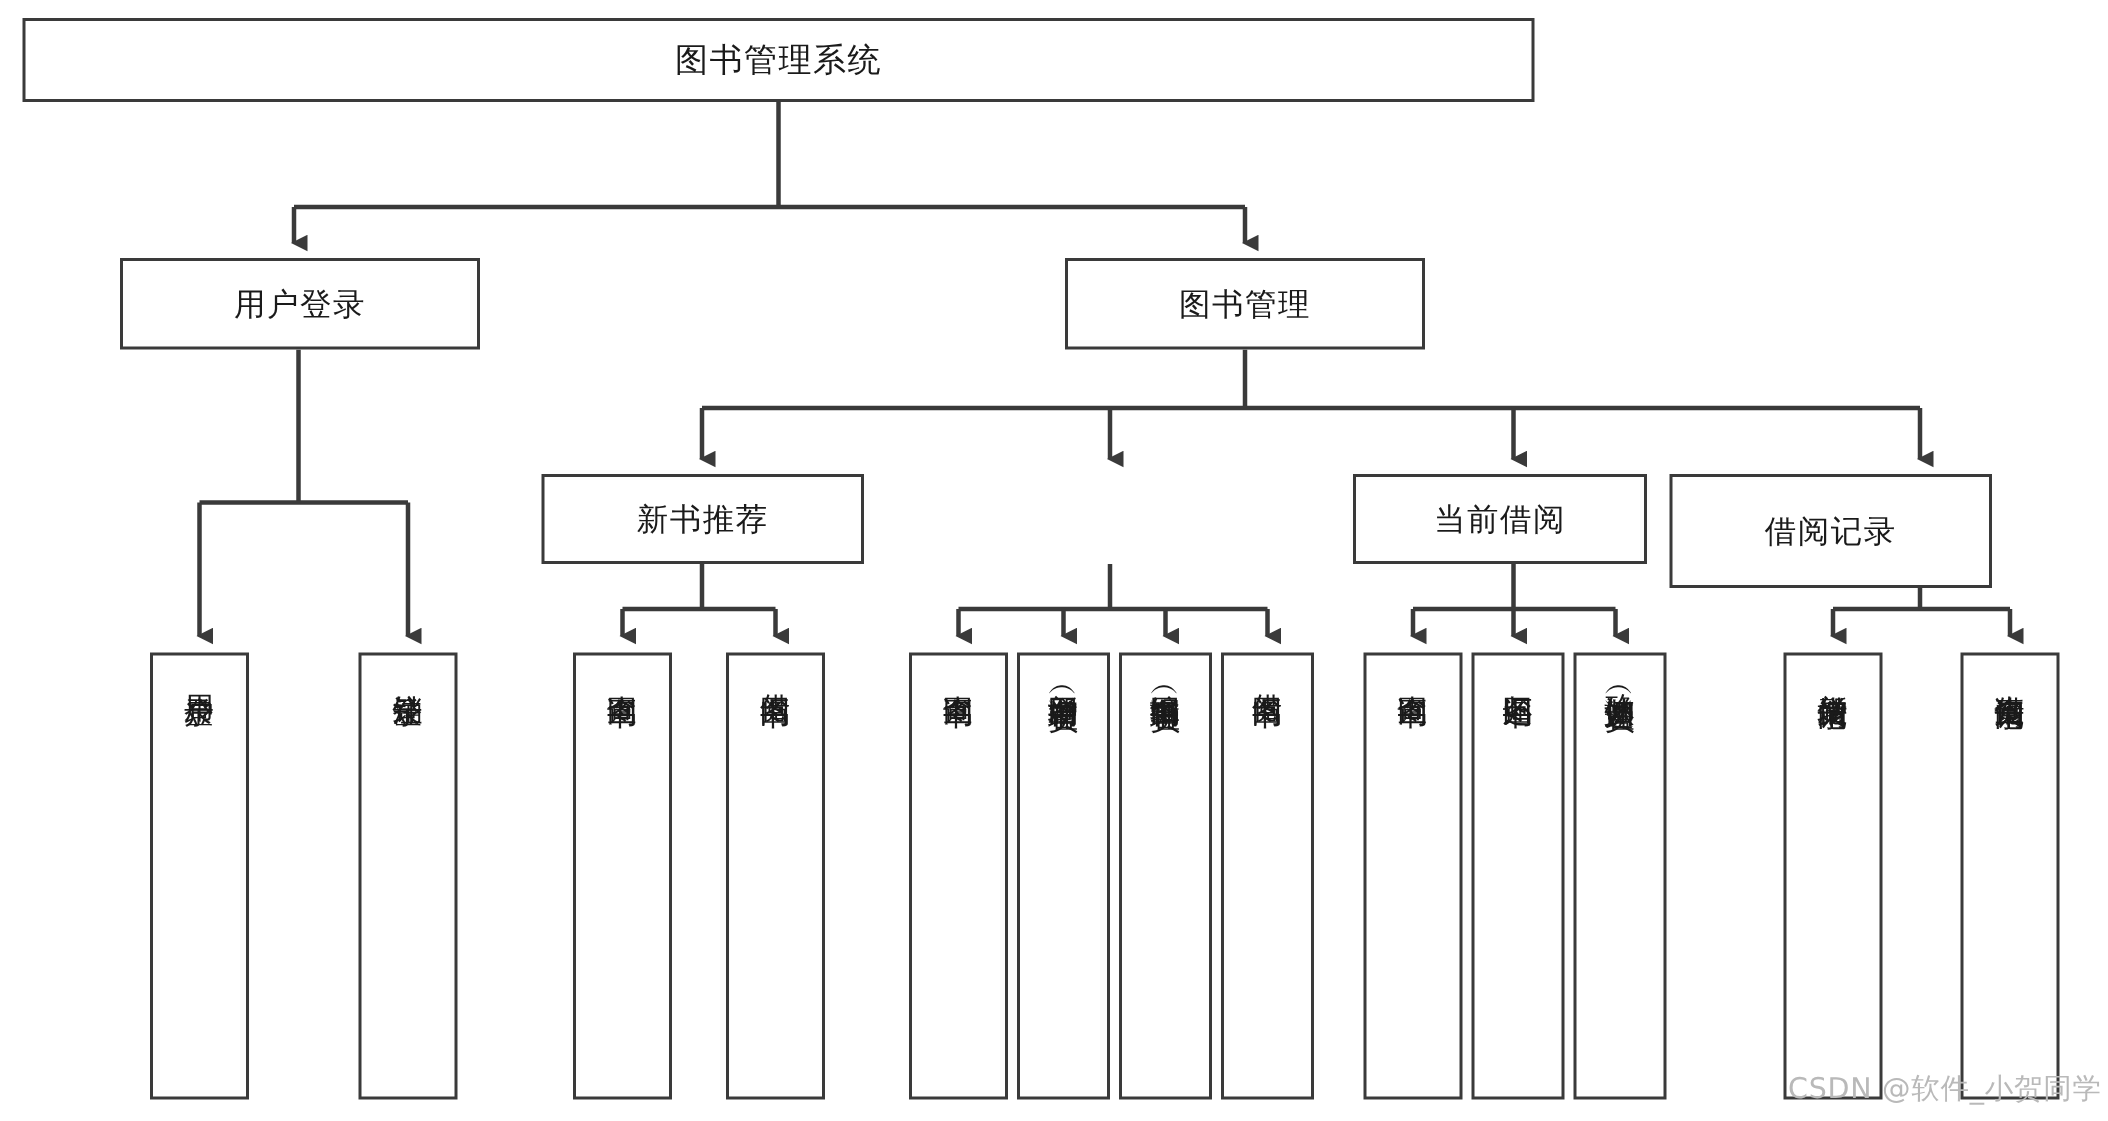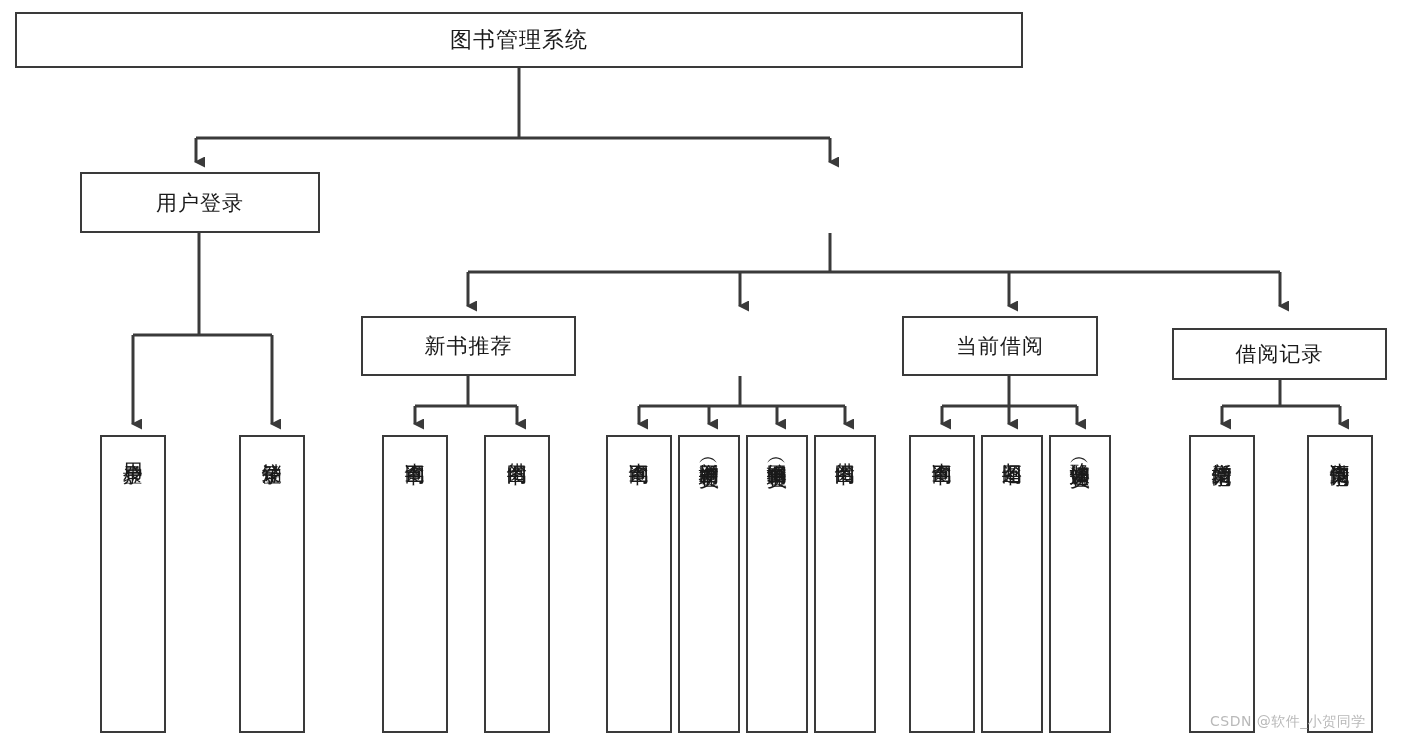--- a/index.html
+++ b/index.html
@@ -53,25 +53,24 @@
     line-height: 1.02;
     letter-spacing: 1px;
     white-space: nowrap;
   }
   .htext {
     white-space: nowrap;
     letter-spacing: 1px;
   }
   .watermark {
     position: absolute;
-    font-size: 14px;
+    font-size: 19px;
     color: #b9b9b9;
     white-space: nowrap;
     letter-spacing: 0.5px;
-    padding-left: 18px;
   }
 </style>
 </head>
 <body>
 
 <div id="canvas">
 
   <svg class="wires" viewBox="0 0 1405 747" xmlns="http://www.w3.org/2000/svg">
     <defs>
       <marker id="arrow" markerWidth="12" markerHeight="12" refX="5.5" refY="9" orient="auto" markerUnits="userSpaceOnUse">
@@ -123,28 +122,31 @@
     </g>
   </svg>
 
   <div class="node root" style="left:15px; top:12px; width:1008px; height:56px;">
     <span class="htext">图书管理系统</span>
   </div>
 
   <div class="node branch" style="left:80px; top:172px; width:240px; height:61px;">
     <span class="htext">用户登录</span>
   </div>
+  <div class="node branch" style="left:710px; top:172px; width:240px; height:61px;">
+    <span class="htext">图书管理</span>
+  </div>
 
   <div class="node branch" style="left:361px; top:316px; width:215px; height:60px;">
     <span class="htext">新书推荐</span>
   </div>
   <div class="node branch" style="left:902px; top:316px; width:196px; height:60px;">
     <span class="htext">当前借阅</span>
   </div>
-  <div class="node branch" style="left:1172px; top:316px; width:215px; height:52px;margin-top:12px;">
+  <div class="node branch" style="left:1113px; top:316px; width:215px; height:76px;">
     <span class="htext">借阅记录</span>
   </div>
 
   <div class="node leaf" style="left:100px; top:435px; width:66px; height:298px;">
     <span class="vtext">用户登录</span>
   </div>
   <div class="node leaf" style="left:239px; top:435px; width:66px; height:298px;">
     <span class="vtext">注销登录</span>
   </div>
 

